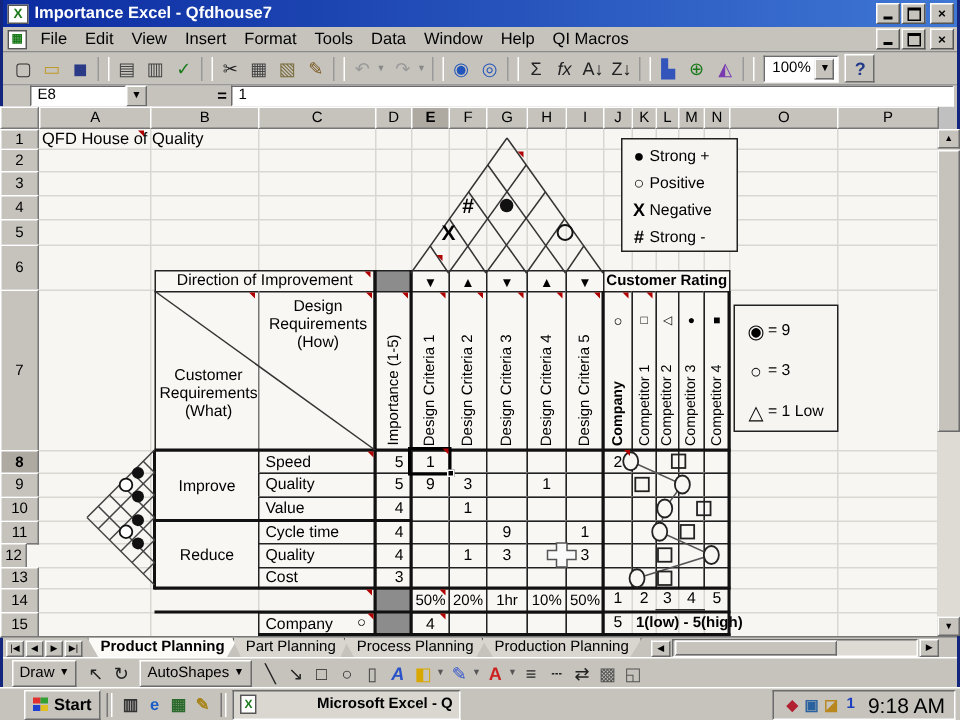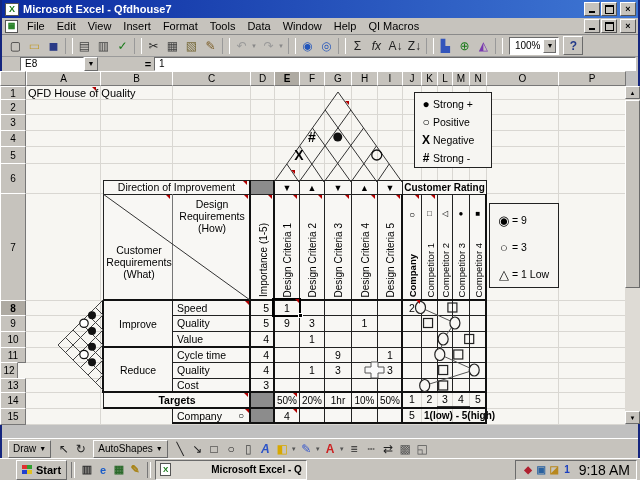--- a/index.html
+++ b/index.html
@@ -32,21 +32,21 @@
 </head>
 <body>
 
 <div id="app">
 
   <div class="a" style="left:0;top:0;width:2px;height:458px;background:#14257e;"></div>
   <div class="a" style="left:638px;top:0;width:2px;height:458px;background:#14257e;"></div>
 
   <div class="a titlebar" style="left:2px;top:0;width:636px;height:18px;">
     <span style="display:inline-block;width:12px;height:11px;background:#fff;color:#1a7a1a;font-weight:bold;font-size:9px;text-align:center;line-height:11px;margin:0 4px 0 3px;border:1px solid #555;">X</span>
-    <span style="font-size:11px;">Microsoft Excel - Qfdhouse7</span>
+    <span style="font-size:11px;">Importance Excel - Qfdhouse7</span>
     <span style="flex:1"></span>
     <span class="winbtn" style="margin-right:1px;">
         <i style="display:block;width:6px;height:2px;background:#000;margin-top:6px;"></i>
       </span>
     <span class="winbtn" style="margin-right:3px;">
         <i style="display:block;width:7px;height:6px;border:1px solid #000;border-top-width:2px;"></i>
       </span>
     <span class="winbtn" style="margin-right:2px;">×</span>
   </div>
 
@@ -294,21 +294,20 @@
       <div class="cell a" style="left: 274px; top: 307px; width: 26px; height: 15px; text-align: center; font-size: 10.5px; line-height: 13px;"></div>
       <div class="cell a" style="left: 299px; top: 307px; width: 26px; height: 15px; text-align: center; font-size: 10.5px; line-height: 13px;"></div>
       <div class="cell a" style="left: 324px; top: 307px; width: 28px; height: 15px; text-align: center; font-size: 10.5px; line-height: 13px;"></div>
       <div class="cell a" style="left: 351px; top: 307px; width: 27px; height: 15px; text-align: center; font-size: 10.5px; line-height: 13px;"></div>
       <div class="cell a" style="left: 377px; top: 307px; width: 26px; height: 15px; text-align: center; font-size: 10.5px; line-height: 13px;"></div>
       <div class="cell a" style="left: 402px; top: 307px; width: 20px; height: 15px;"></div>
       <div class="cell a" style="left: 421px; top: 307px; width: 17px; height: 15px;"></div>
       <div class="cell a" style="left: 437px; top: 307px; width: 16px; height: 15px;"></div>
       <div class="cell a" style="left: 452px; top: 307px; width: 18px; height: 15px;"></div>
       <div class="cell a" style="left: 469px; top: 307px; width: 18px; height: 15px;"></div>
-      <div class="cell a" style="left: 103px; top: 321px; width: 148px; height: 17px; text-align: center; font-weight: bold; font-size: 10.5px; line-height: 15px;">Targets</div>
       <div class="cell a" style="left: 250px; top: 321px; width: 25px; height: 32px; background: rgb(140, 140, 140);"></div>
       <div class="cell a" style="left: 274px; top: 321px; width: 26px; height: 17px; text-align: center; font-size: 10px; line-height: 15px;">50%</div>
       <div class="cell a" style="left: 299px; top: 321px; width: 26px; height: 17px; text-align: center; font-size: 10px; line-height: 15px;">20%</div>
       <div class="cell a" style="left: 324px; top: 321px; width: 28px; height: 17px; text-align: center; font-size: 10px; line-height: 15px;">1hr</div>
       <div class="cell a" style="left: 351px; top: 321px; width: 27px; height: 17px; text-align: center; font-size: 10px; line-height: 15px;">10%</div>
       <div class="cell a" style="left: 377px; top: 321px; width: 26px; height: 17px; text-align: center; font-size: 10px; line-height: 15px;">50%</div>
       <div class=" a" style="left: 402px; top: 321px; width: 20px; height: 17px; text-align: center; font-size: 10.5px; line-height: 15px;">1</div>
       <div class=" a" style="left: 421px; top: 321px; width: 17px; height: 17px; text-align: center; font-size: 10.5px; line-height: 15px;">2</div>
       <div class=" a" style="left: 437px; top: 321px; width: 16px; height: 17px; text-align: center; font-size: 10.5px; line-height: 15px;">3</div>
       <div class=" a" style="left: 452px; top: 321px; width: 18px; height: 17px; text-align: center; font-size: 10.5px; line-height: 15px;">4</div>
@@ -435,20 +434,31 @@
       <div class="redmark a" style="left: 293px; top: 322px; width: 0px; height: 0px;"></div>
       <div class="redmark a" style="left: 245px; top: 338px; width: 0px; height: 0px;"></div>
       <div class="redmark a" style="left: 293px; top: 338px; width: 0px; height: 0px;"></div>
       <div class="redmark a" style="left: 416px; top: 229px; width: 0px; height: 0px;"></div>
       <div class=" a" style="left: 625px; top: 15px; width: 15px; height: 338px; background: rgb(222, 219, 213);"></div>
       <div class="raised a" style="left: 625px; top: 15px; width: 15px; height: 13px; text-align: center; font-size: 6px; line-height: 12px;">▲</div>
       <div class="raised a" style="left: 625px; top: 29px; width: 15px; height: 188px;"></div>
       <div class="raised a" style="left: 625px; top: 340px; width: 15px; height: 13px; text-align: center; font-size: 6px; line-height: 12px;">▼</div>
     </div>
 
+  <div class="a" style="left:2px;top:424px;width:636px;height:14px;background:#c6c3bd;border-top:1px solid #777;">
+      <div class="raised a" style="left: 2px; top: 2px; width: 12px; height: 11px; font-size: 6px; text-align: center; line-height: 10px;">|◀</div>
+      <div class="raised a" style="left: 15px; top: 2px; width: 12px; height: 11px; font-size: 6px; text-align: center; line-height: 10px;">◀</div>
+      <div class="raised a" style="left: 28px; top: 2px; width: 12px; height: 11px; font-size: 6px; text-align: center; line-height: 10px;">▶</div>
+      <div class="raised a" style="left: 41px; top: 2px; width: 12px; height: 11px; font-size: 6px; text-align: center; line-height: 10px;">▶|</div>
+      <div class=" a" style="left: 56px; top: 0px; width: 380px; height: 14px; white-space: nowrap;"><span class="tab active">Product Planning</span><span class="tab">Part Planning</span><span class="tab">Process Planning</span><span class="tab">Production Planning</span></div>
+      <div class="raised a" style="left: 432px; top: 2px; width: 13px; height: 11px; font-size: 6px; text-align: center; line-height: 10px;">◀</div>
+      <div class="sunken a" style="left: 446px; top: 1px; width: 164px; height: 12px; background: rgb(222, 219, 213);"></div>
+      <div class="raised a" style="left: 448px; top: 2px; width: 108px; height: 10px;"></div>
+      <div class="raised a" style="left: 611px; top: 1px; width: 13px; height: 12px; font-size: 6px; text-align: center; line-height: 11px;">▶</div>
+    </div>
 
   <div class="a" style="left:2px;top:438px;width:636px;height:20px;background:#c6c3bd;border-top:1px solid #fff;display:flex;align-items:center;padding-left:6px;">
     <span class="raised" style="display:inline-flex;align-items:center;height:16px;padding:0 4px;font-size:10px;">
       <span>Draw</span>
       <span style="font-size:7px;margin-left:3px;">▼</span>
     </span>
     <span id="drawbar-icons-a" style="display:flex;align-items:center;margin-left:4px;">
         <span class="tbicon" style="width: 17px; height: 16px; color: rgb(34, 34, 34);">↖</span>
         <span class="tbicon" style="width: 17px; height: 16px; color: rgb(34, 34, 34);">↻</span>
       </span>

